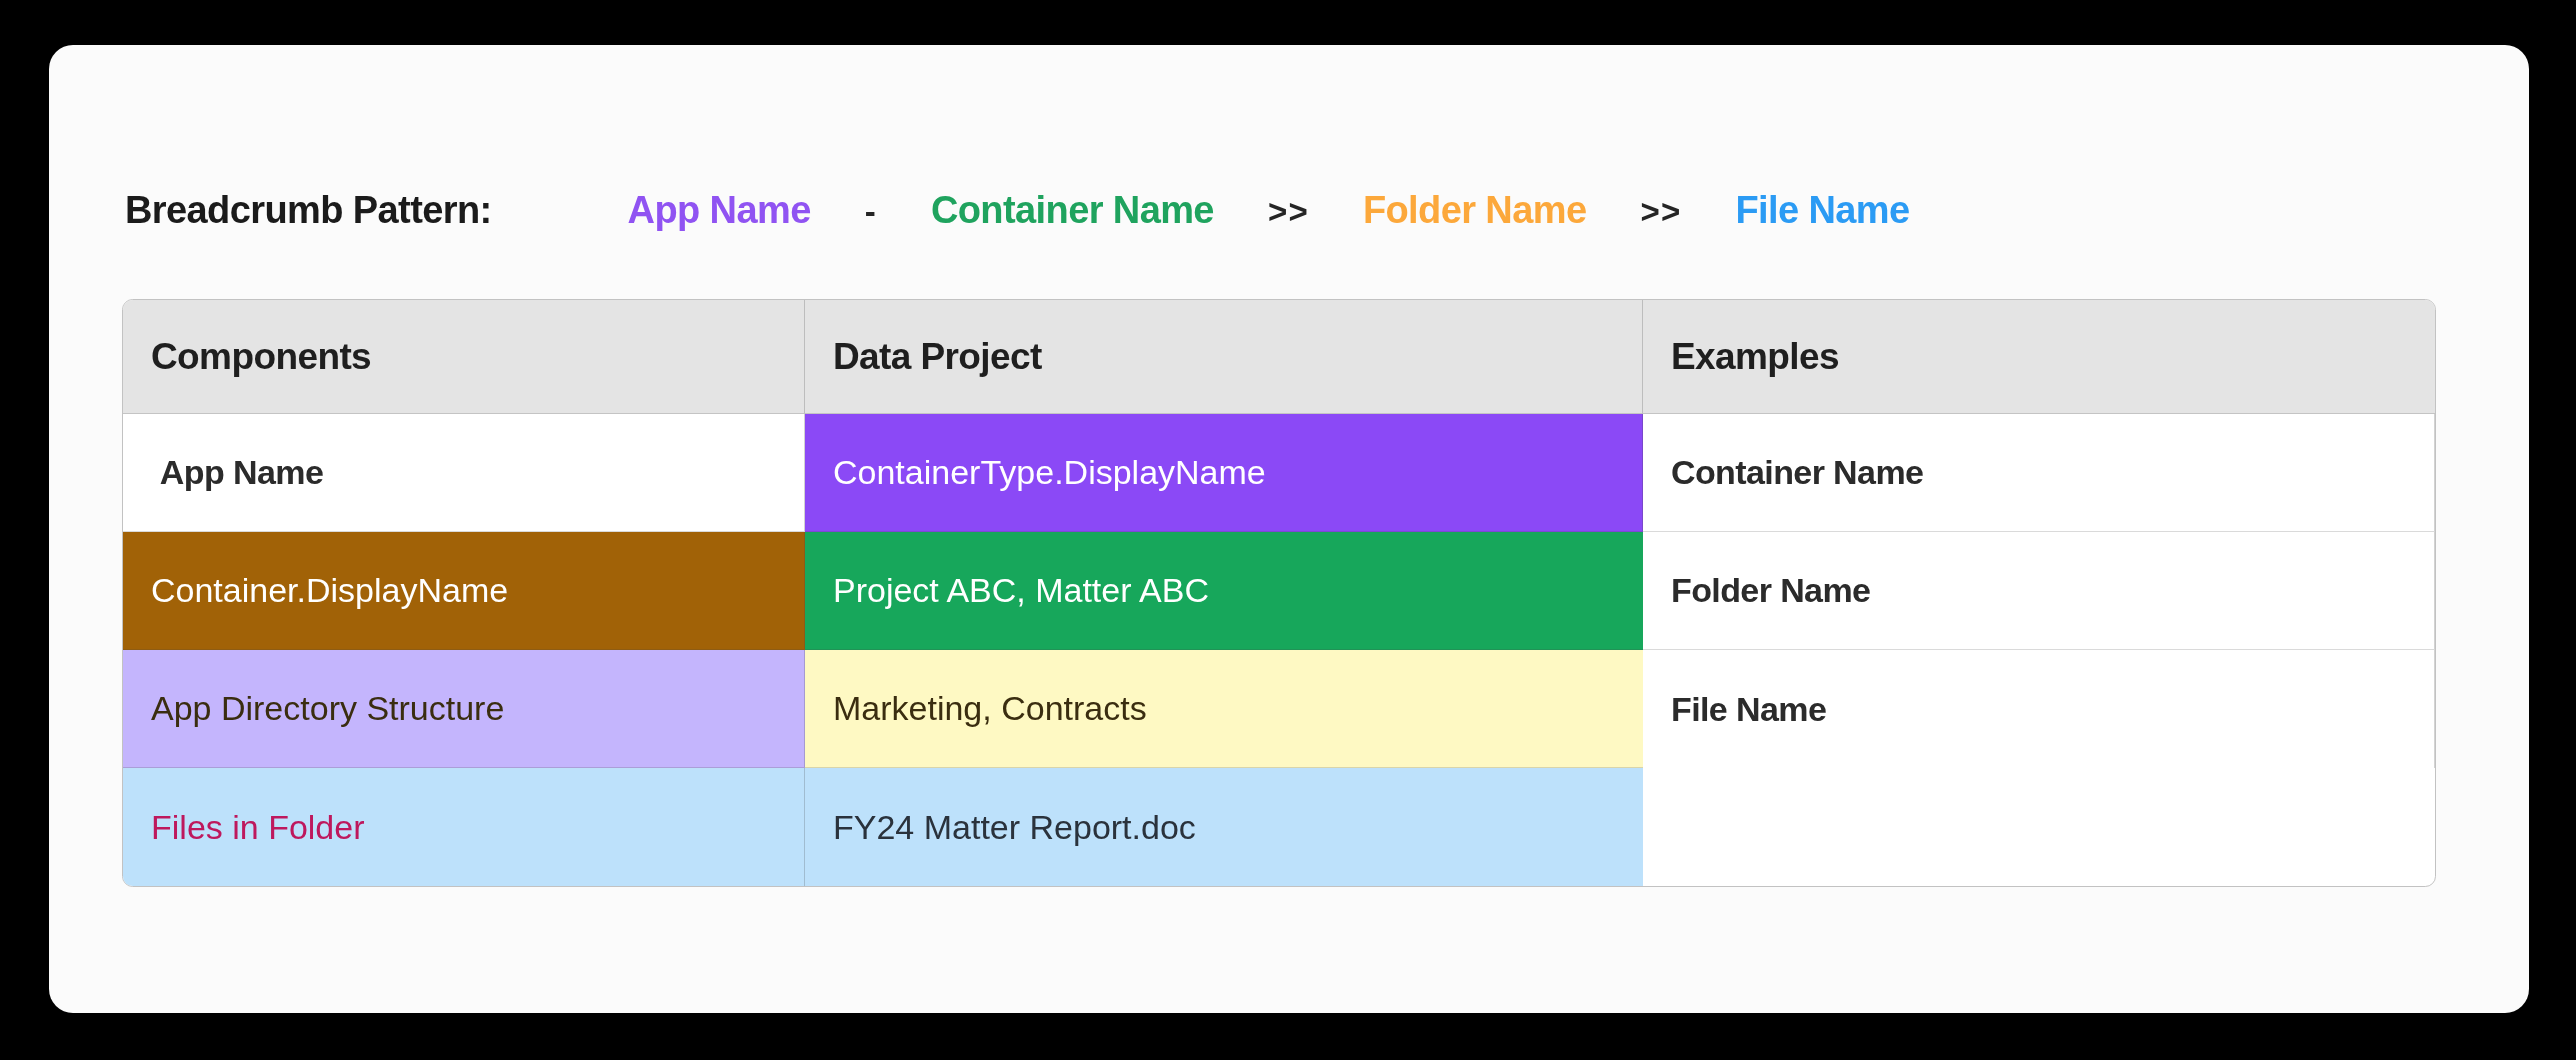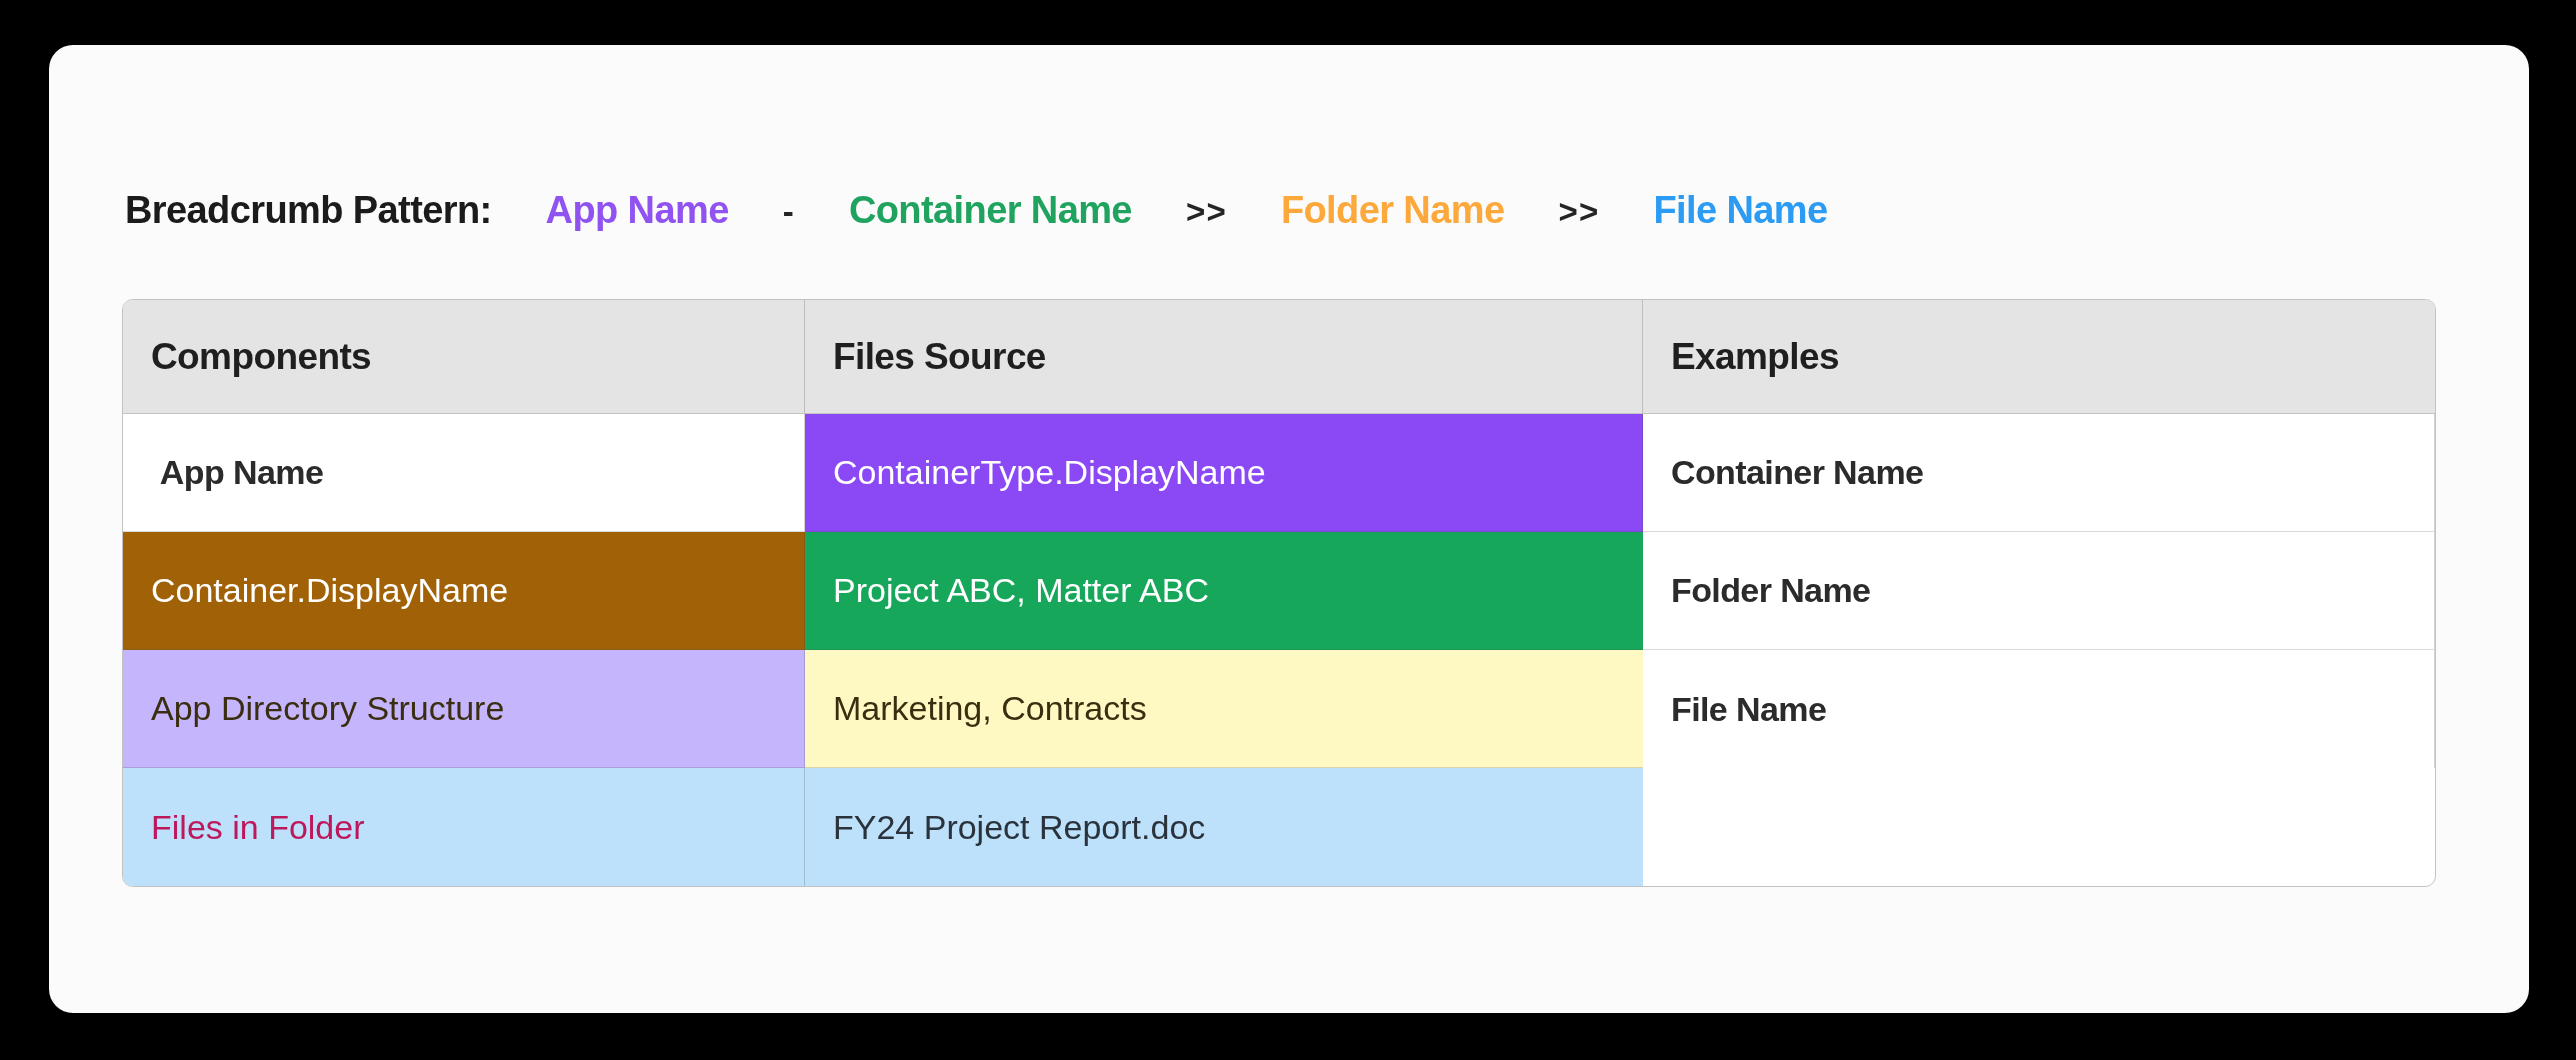--- a/index.html
+++ b/index.html
@@ -33,20 +33,21 @@
     display: flex;
     align-items: baseline;
     gap: 54px;
     white-space: nowrap;
   }
   .bc-label {
     font-size: 38px;
     font-weight: 700;
     color: #1B1B1B;
     letter-spacing: -0.6px;
+    margin-right: 82px;
   }
   .bc-item {
     font-size: 38px;
     font-weight: 700;
     letter-spacing: -0.6px;
   }
   .bc-sep {
     font-size: 33px;
     font-weight: 700;
     letter-spacing: 1.2px;
@@ -108,34 +109,34 @@
       <span class="bc-item" style="color: rgb(31, 163, 94);">Container Name</span>
       <span class="bc-sep" style="color: rgb(37, 37, 37);">&gt;&gt;</span>
       <span class="bc-item" style="color: rgb(252, 168, 59);">Folder Name</span>
       <span class="bc-sep" style="color: rgb(37, 37, 37);">&gt;&gt;</span>
       <span class="bc-item" style="color: rgb(43, 155, 244);">File Name</span>
     </div>
 
     <div class="table" style="border-color: rgb(194, 194, 194);">
 
       <div class="cell th col1" style="background: rgb(228, 228, 228); color: rgb(31, 31, 31);">Components</div>
-      <div class="cell th col2" style="background: rgb(228, 228, 228); color: rgb(31, 31, 31);">Files Source</div>
+      <div class="cell th col2" style="background: rgb(228, 228, 228); color: rgb(31, 31, 31);">Data Project</div>
       <div class="cell th col3" style="background: rgb(228, 228, 228); color: rgb(31, 31, 31);">Examples</div>
 
       <div class="cell td comp col1" style="color: rgb(43, 43, 43);"> App Name</div>
       <div class="cell td val col2" style="background: rgb(139, 73, 246); color: rgb(255, 255, 255);">ContainerType.DisplayName</div>
 
       <div class="cell td comp col1" style="color: rgb(43, 43, 43);">Container Name</div>
       <div class="cell td val col2" style="background: #a16207; color: rgb(255, 255, 255);">Container.DisplayName</div>
       <div class="cell td val col3" style="background: rgb(23, 167, 91); color: rgb(255, 255, 255);">Project ABC, Matter ABC</div>
 
       <div class="cell td comp col1" style="color: rgb(43, 43, 43);">Folder Name</div>
       <div class="cell td val col2" style="background: #c4b5fd; color: rgb(58, 45, 16);">App Directory Structure</div>
       <div class="cell td val col3" style="background: #fef9c3; color: rgb(58, 45, 16);">Marketing, Contracts</div>
 
       <div class="cell td comp col1 last" style="color: rgb(43, 43, 43);">File Name</div>
       <div class="cell td val col2 last" style="background: rgb(189, 225, 251); color: #be185d;">Files in Folder</div>
-      <div class="cell td val col3 last" style="background: rgb(189, 225, 251); color: rgb(42, 50, 60);">FY24 Project Report.doc</div>
+      <div class="cell td val col3 last" style="background: rgb(189, 225, 251); color: rgb(42, 50, 60);">FY24 Matter Report.doc</div>
 
     </div>
   </div>
 </div>
 
 
 </body></html>

